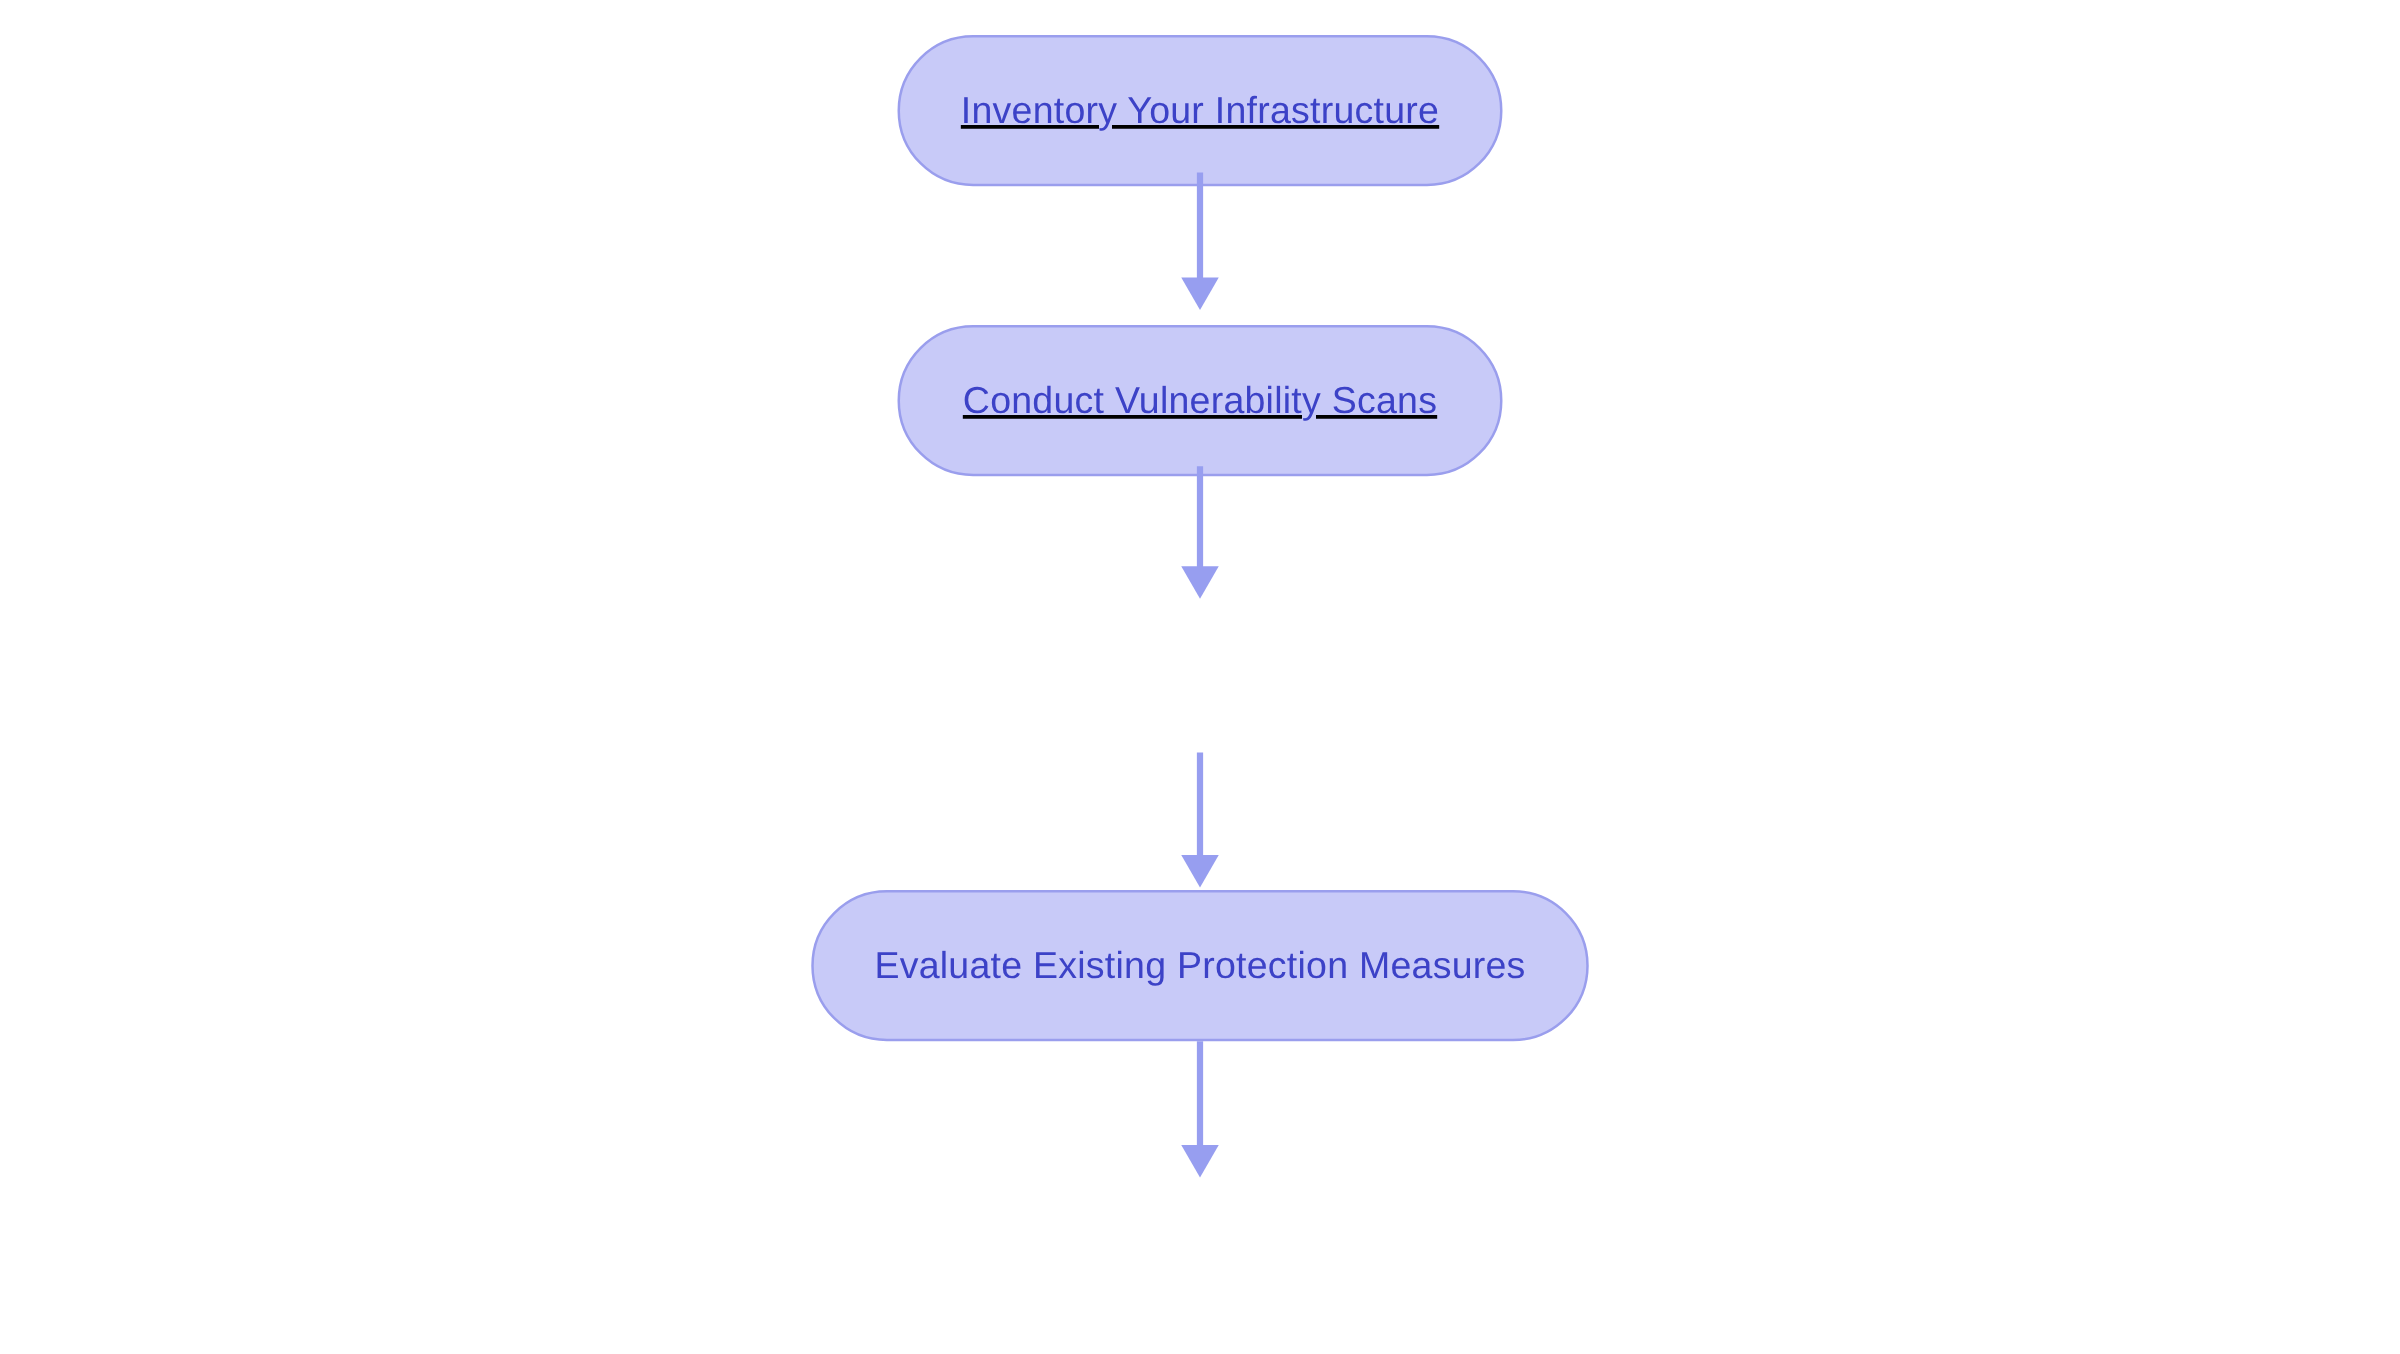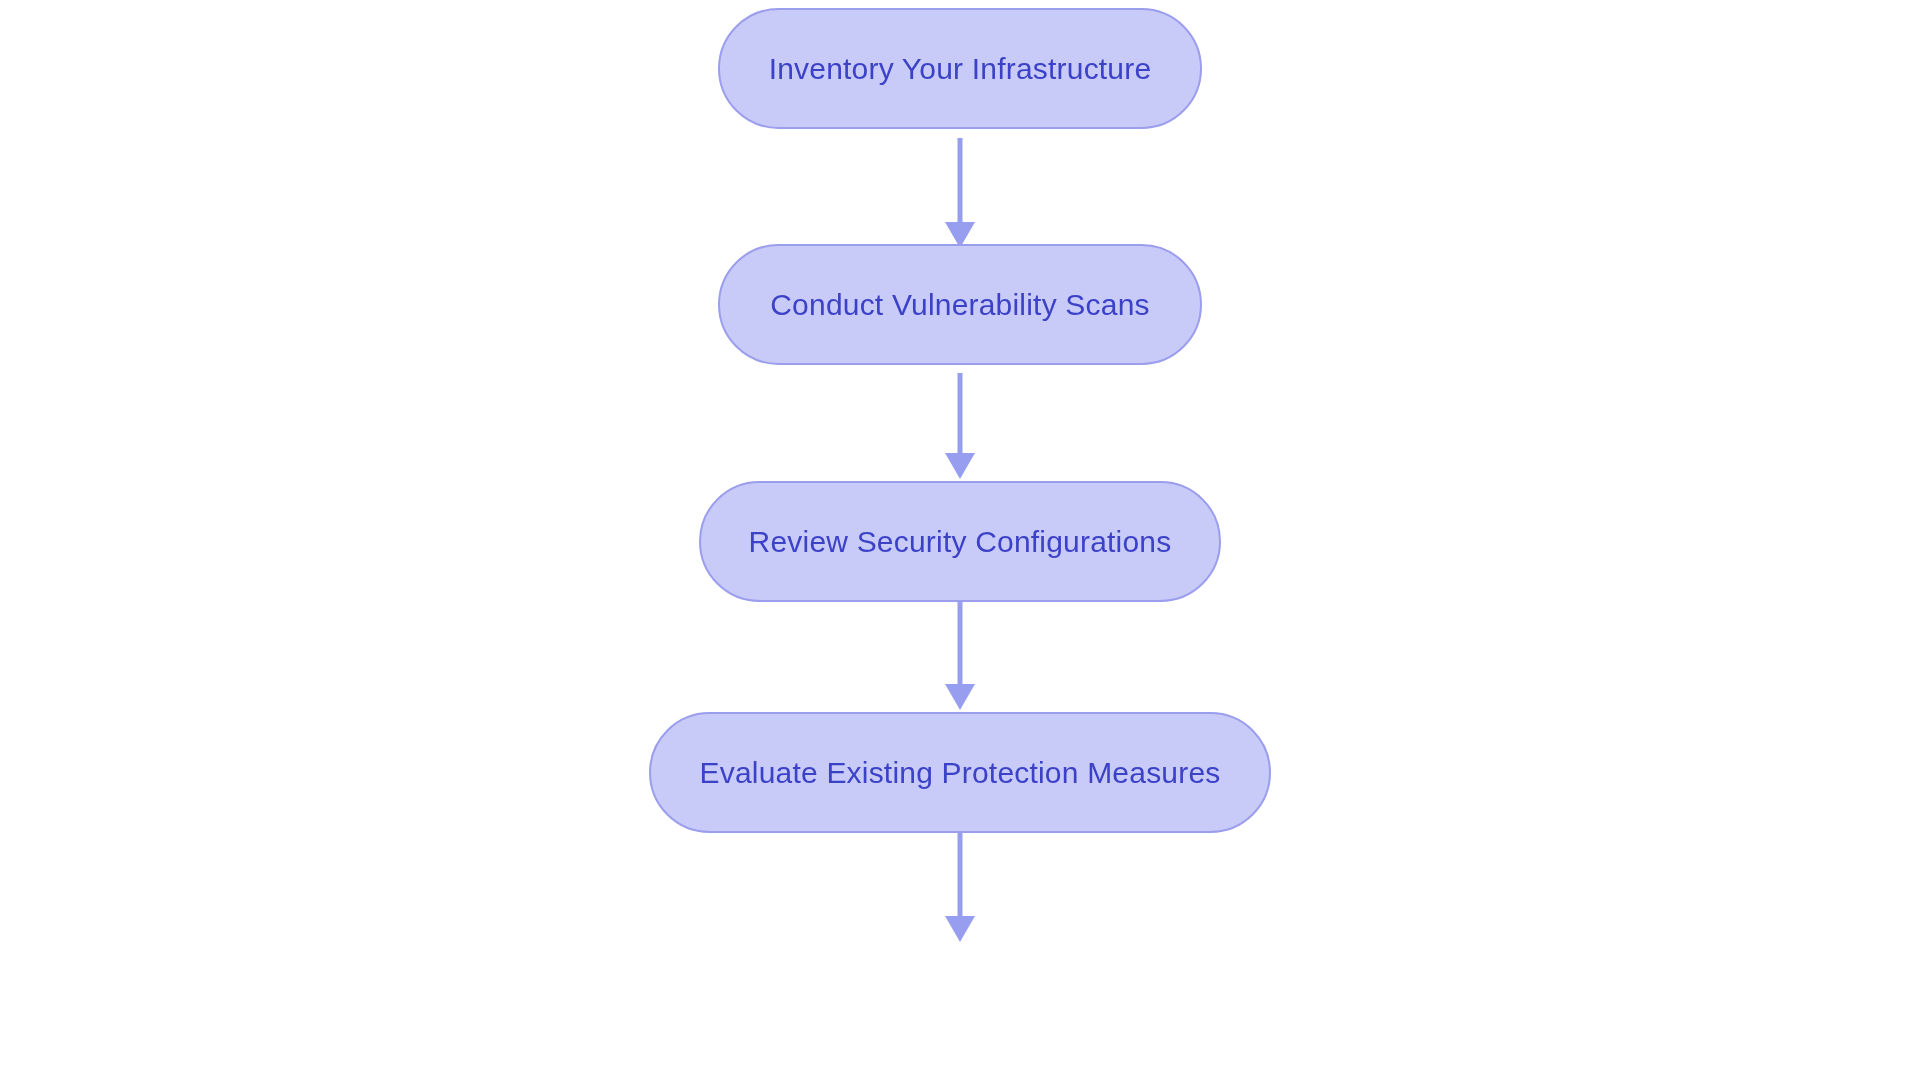--- a/index.html
+++ b/index.html
@@ -29,22 +29,22 @@
     justify-content: center;
   }
   .node-label {
     color: var(--node-text, #3c42c7);
     font-size: 30px;
     font-weight: 400;
     letter-spacing: 0.2px;
     white-space: nowrap;
     text-align: center;
   }
-  .n1 { top: 8px;  width: 484px; }
-  .n2 { top: 244px; width: 484px; }
+  .n1 { top: 28px;  width: 484px; text-decoration: underline; }
+  .n2 { top: 260px; width: 484px; text-decoration: underline; }
   .n3 { top: 481px; width: 522px; }
   .n4 { top: 712px; width: 622px; align-items: center; }
   .n5 { top: 944px; width: 352px; }
 
   .arrow {
     position: absolute;
     left: 50%;
     transform: translateX(-50%);
     width: 30px;
   }
@@ -89,23 +89,20 @@
 
   <div class="node n2">
     <span class="node-label">Conduct Vulnerability Scans</span>
   </div>
 
   <div class="arrow a2">
     <div class="arrow-line"></div>
     <div class="arrow-head"></div>
   </div>
 
-  <div class="node n3">
-    <span class="node-label">Review Security Configurations</span>
-  </div>
 
   <div class="arrow a3">
     <div class="arrow-line"></div>
     <div class="arrow-head"></div>
   </div>
 
   <div class="node n4">
     <span class="node-label">Evaluate Existing Protection Measures</span>
   </div>
 

